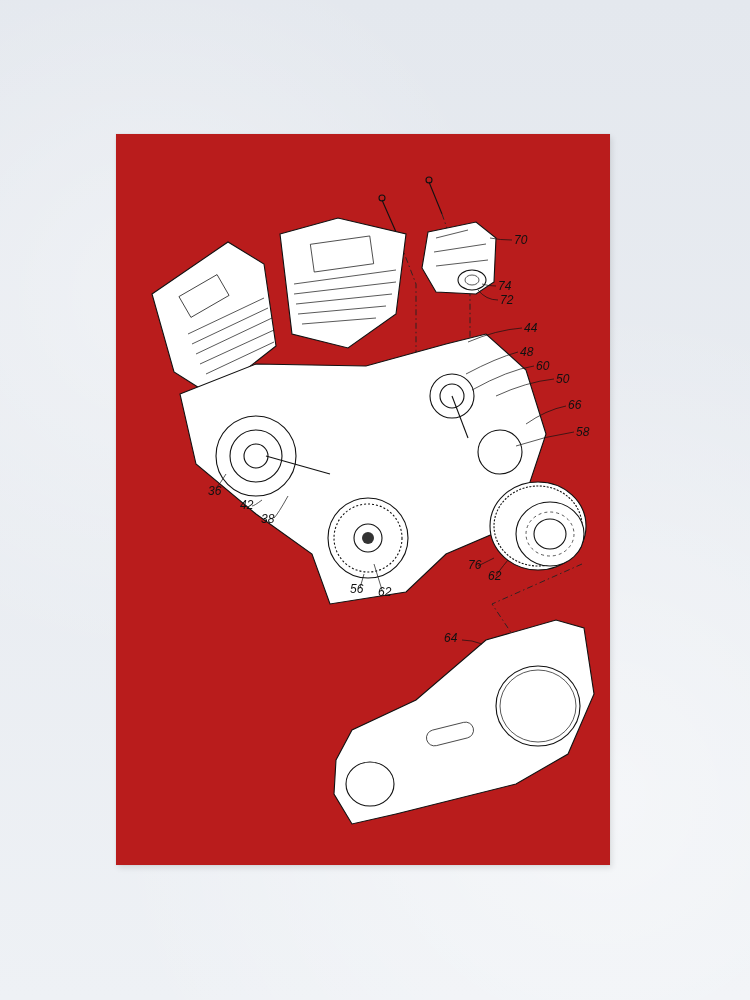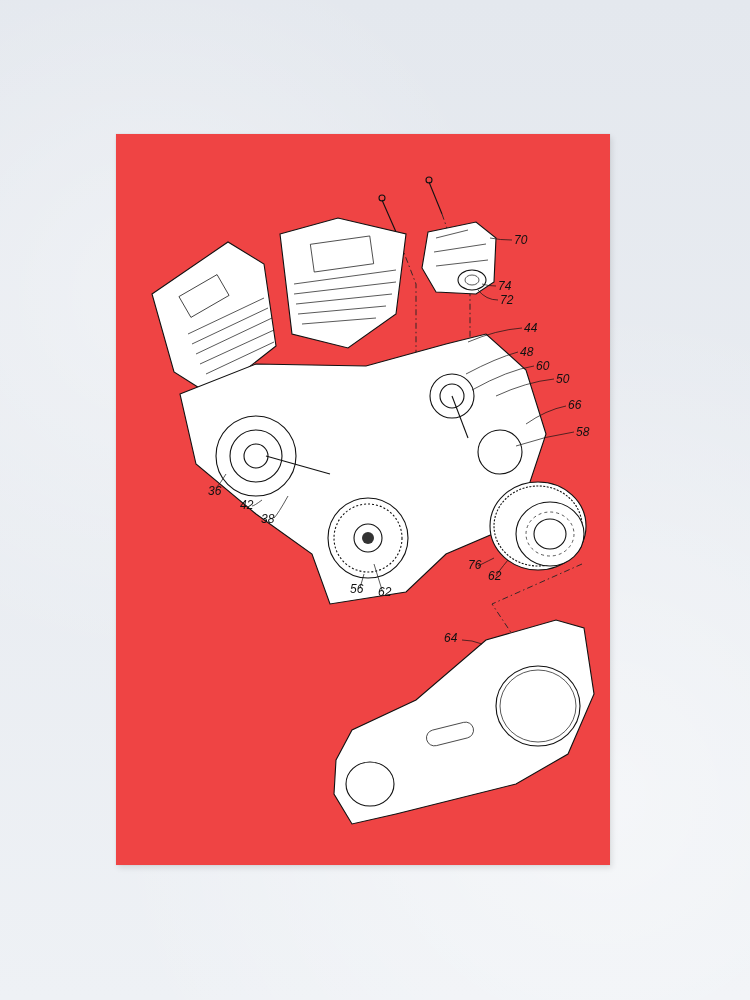--- a/index.html
+++ b/index.html
@@ -9,21 +9,21 @@
     background-image:
       radial-gradient(circle at 20% 30%, rgba(255,255,255,0.35) 0, rgba(255,255,255,0) 40%),
       radial-gradient(circle at 80% 80%, rgba(255,255,255,0.45) 0, rgba(255,255,255,0) 50%),
       linear-gradient(180deg, #e4e8ee 0%, #eef1f5 100%);
     position: relative;
     font-family: "Liberation Sans", sans-serif;
   }
   .wall { position: absolute; inset: 0; }
   .poster {
     position: absolute; left: 116px; top: 134px; width: 494px; height: 731px;
-    background: #ef4444;
+    background: #b91c1c;
     box-shadow: 2px 3px 6px rgba(0,0,0,0.10), 0 0 1px rgba(0,0,0,0.15);
   }
   .drawing { position: absolute; left: 0; top: 0; width: 517px; height: 731px; }
   .lbl { font-family: "Liberation Sans", sans-serif; font-style: italic; font-size: 12px; fill: #111; }
   .ln { stroke: #111; fill: none; stroke-width: 1.1; }
   .lt { stroke: #111; fill: none; stroke-width: 0.7; }
   .dash { stroke: #222; fill: none; stroke-width: 0.9; stroke-dasharray: 6 3 1.5 3; }
   .fill { fill: #fff; stroke: #111; stroke-width: 1.1; }
 </style>
 </head>

